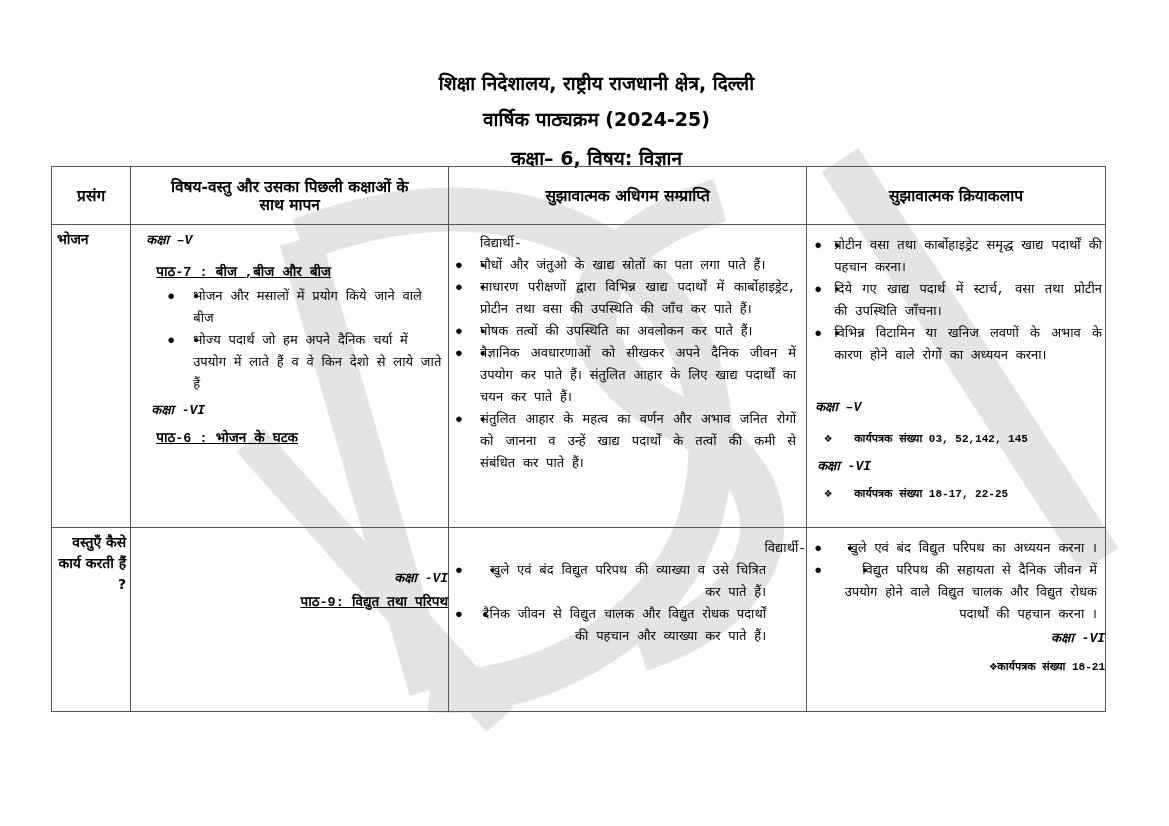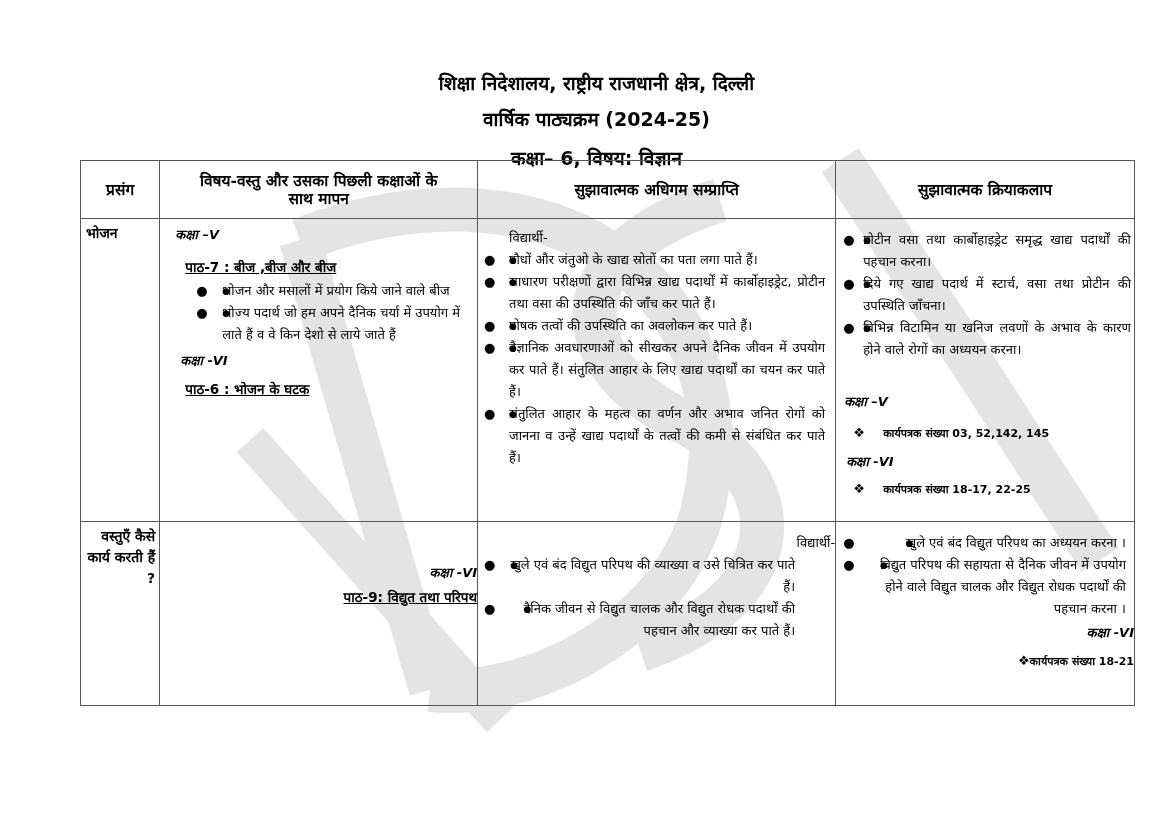--- a/index.html
+++ b/index.html
@@ -3,27 +3,27 @@
 <meta charset="utf-8">
 <style>
   html, body { margin:0; padding:0; background:#ffffff; }
   body { width:1169px; height:826px; position:relative; overflow:hidden;
          font-family:"DejaVu Sans","Liberation Sans",sans-serif; color:#000; }
   .watermark { position:absolute; left:0; top:0; width:1169px; height:826px; pointer-events:none; z-index:0; }
   .title { position:absolute; left:12px; width:1169px; text-align:center; font-weight:bold; font-size:19px; z-index:2; }
   .t1 { top:70px; }
   .t2 { top:106px; }
   .t3 { top:145px; }
-  table.syl { position:absolute; left:51px; top:160px; width:1055px; border-collapse:collapse; z-index:2; table-layout:fixed;margin-left:29px; }
+  table.syl { position:absolute; left:51px; top:166px; width:1055px; border-collapse:collapse; z-index:2; table-layout:fixed; }
   table.syl td, table.syl th { border:1px solid #555; vertical-align:top; padding:0; }
   th { font-weight:bold; font-size:15.5px; text-align:center; height:49px; vertical-align:middle !important; line-height:18px; }
   .c1 { width:79px; } .c2 { width:317px; } .c3 { width:357px; } .c4 { width:298px; }
   .r1 td { height:298px; } .r2 td { height:179px;text-align:right; }
   .topic { font-weight:bold; font-size:14px; padding:4px 4px 0 5px !important; line-height:21px; }
-  .cell { font-size:13px; line-height:22px; }
+  .cell { font-size:13px; line-height:22px;font-family:Liberation Mono, monospace; }
   .kaksha { font-weight:bold; font-style:italic; font-size:13px; }
   .path { font-weight:bold; text-decoration:underline; font-size:13.5px; }
   ul.b { margin:0; padding:0; list-style:none; }
   ul.b li { position:relative; padding-left:0; }
   ul.b li::before { content:"●"; position:absolute; font-size:9px; }
   .diamond { font-size:13px; display:inline-block; width:30px; }
   .ws { font-weight:bold; font-size:11px; }
   .just { text-align:justify; }
 </style>
 </head>

